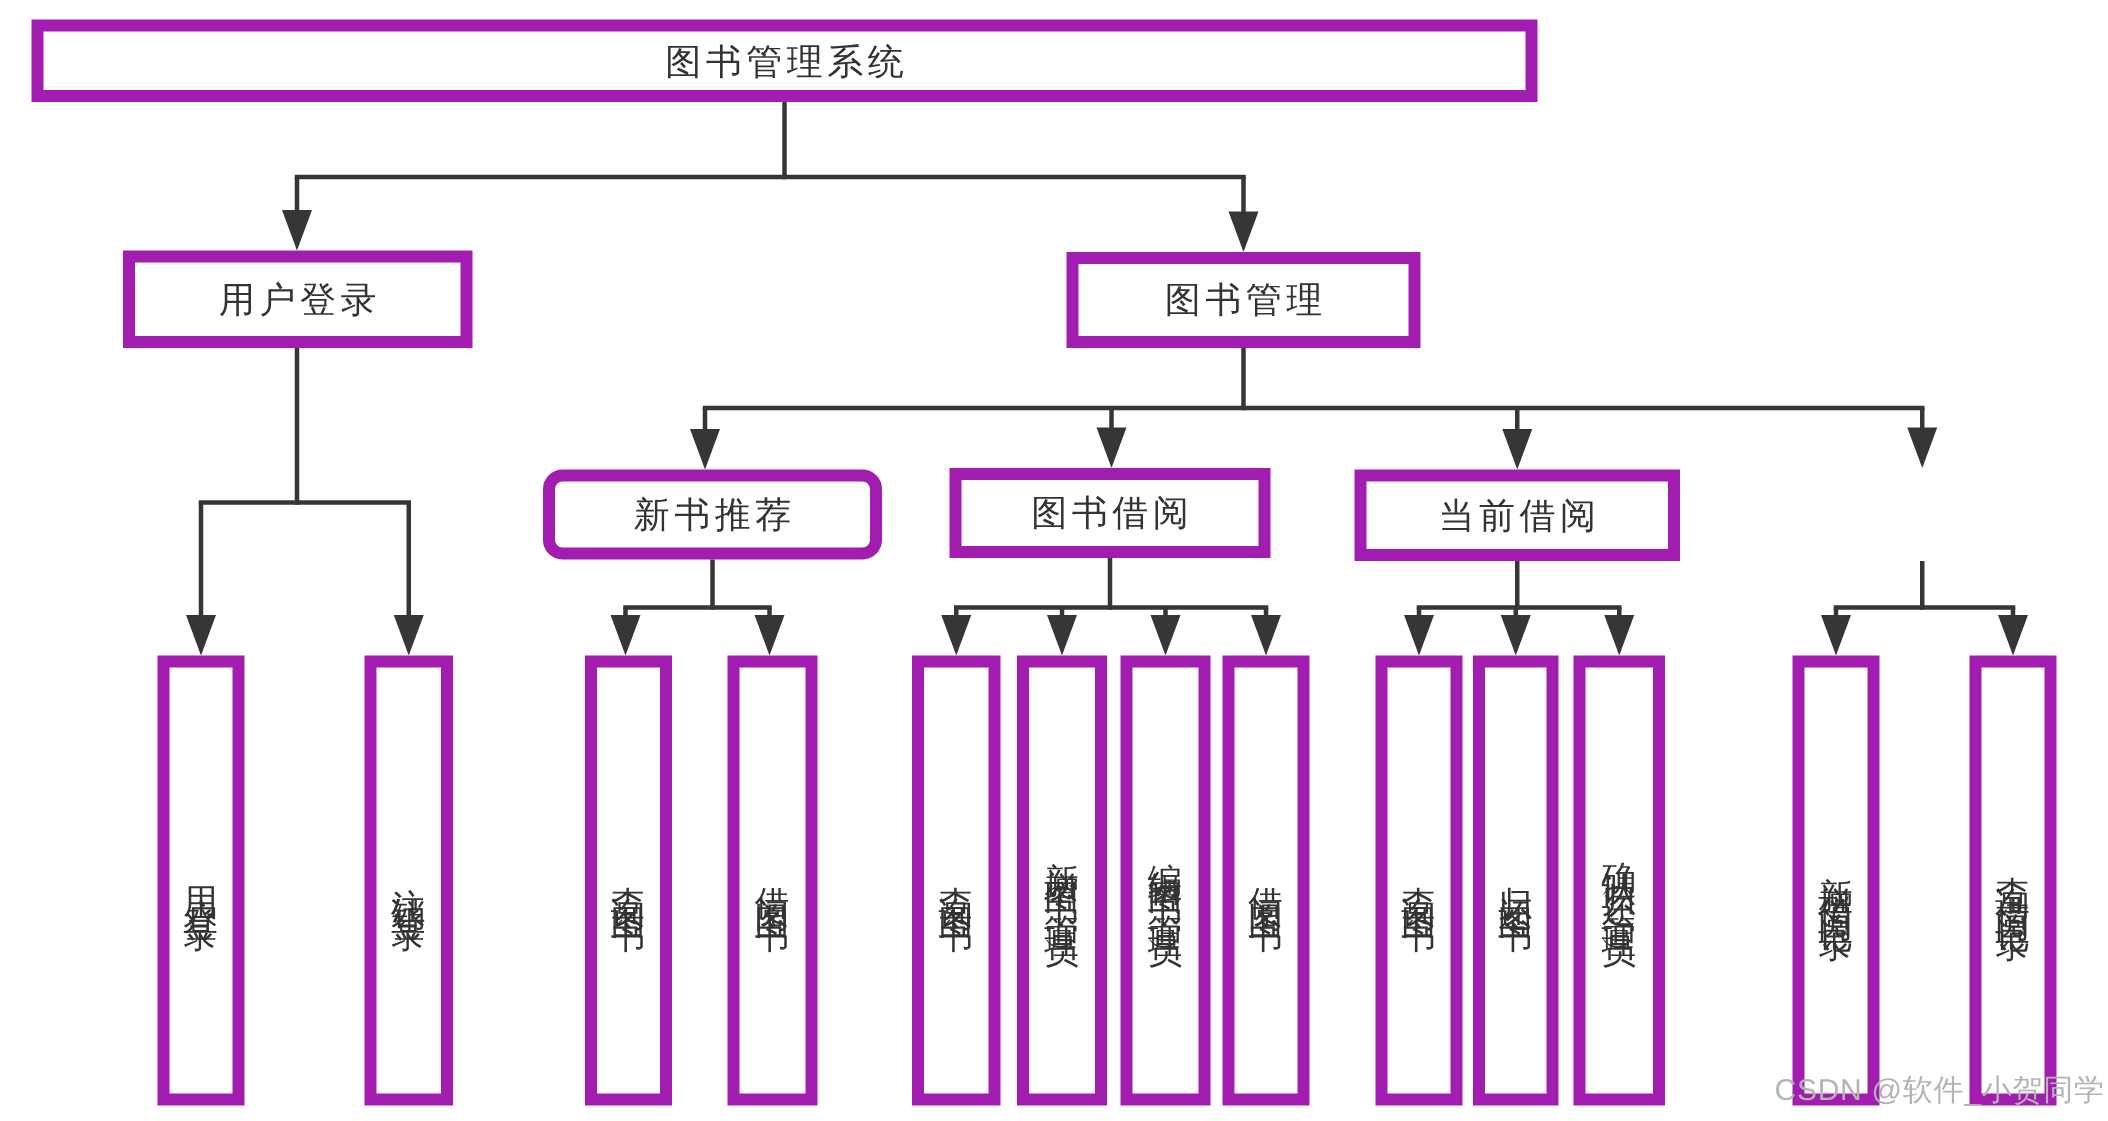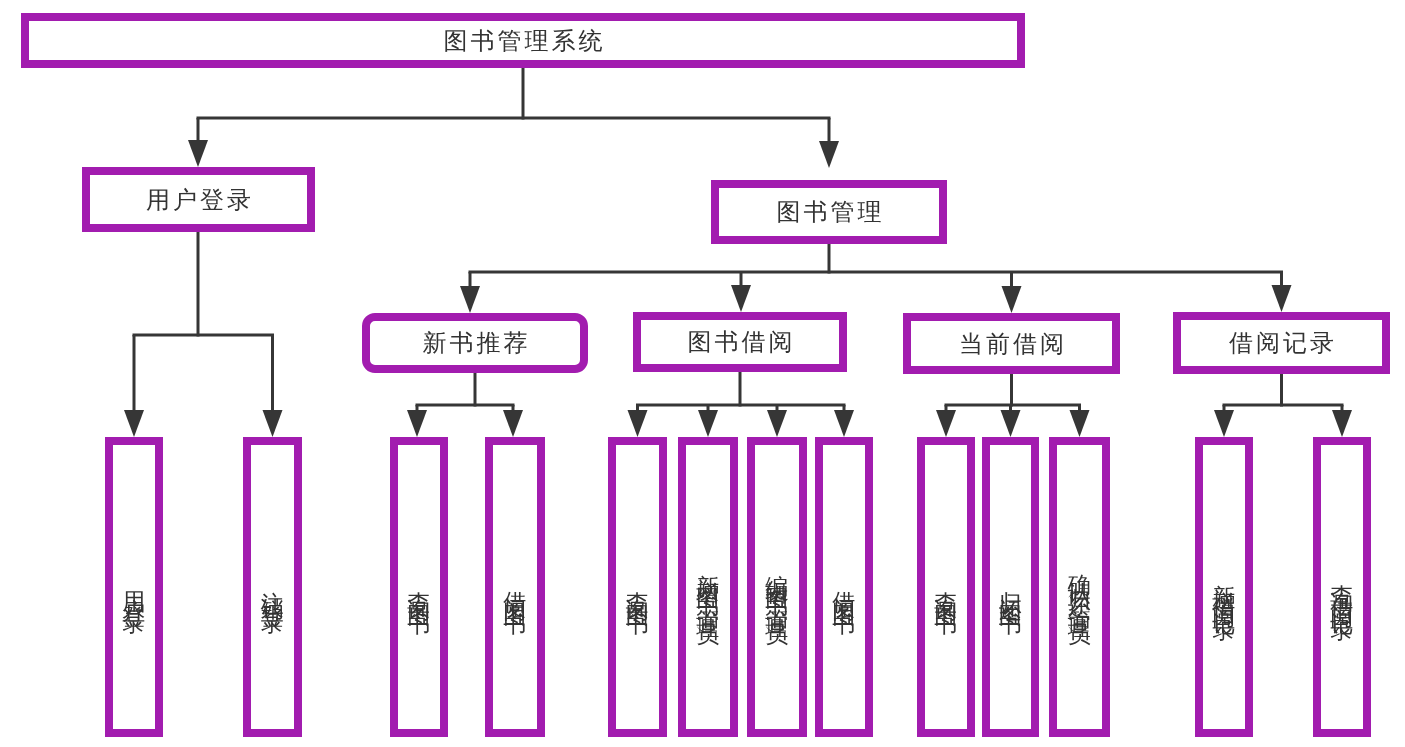--- a/index.html
+++ b/index.html
@@ -93,35 +93,32 @@
     </g>
   </svg>
 
   <div class="node h" style="left:21px;top:13px;width:1004px;height:55px;">
     <span class="label">图书管理系统</span>
   </div>
 
   <div class="node h" style="left:82px;top:167px;width:233px;height:65px;">
     <span class="label">用户登录</span>
   </div>
-  <div class="node h" style="left:711px;top:168px;width:236px;height:64px;margin-top:12px;">
+  <div class="node h" style="left:711px;top:168px;width:236px;height:64px;">
     <span class="label">图书管理</span>
   </div>
 
   <div class="node h" style="left:362px;top:313px;width:226px;height:60px;border-radius:13px;">
     <span class="label">新书推荐</span>
   </div>
   <div class="node h" style="left:903px;top:313px;width:217px;height:61px;">
     <span class="label">当前借阅</span>
   </div>
   <div class="node h" style="left:633px;top:312px;width:214px;height:60px;">
     <span class="label">图书借阅</span>
-  </div>
-  <div class="node h" style="left:1173px;top:312px;width:217px;height:62px;">
-    <span class="label">借阅记录</span>
   </div>
 
   <div class="node v" style="left:105px;top:437px;width:58px;height:300px;">
     <span class="label">用户登录</span>
   </div>
   <div class="node v" style="left:243px;top:437px;width:59px;height:300px;">
     <span class="label">注销登录</span>
   </div>
 
   <div class="node v" style="left:390px;top:437px;width:58px;height:300px;">
@@ -154,14 +151,15 @@
     <span class="label">确认归还（管理员）</span>
   </div>
 
   <div class="node v" style="left:1195px;top:437px;width:58px;height:300px;">
     <span class="label">新增借阅记录</span>
   </div>
   <div class="node v" style="left:1313px;top:437px;width:58px;height:300px;">
     <span class="label">查询借阅记录</span>
   </div>
 
+  <div class="watermark">CSDN @软件_小贺同学</div>
 
 </div>
 
 </body></html>

